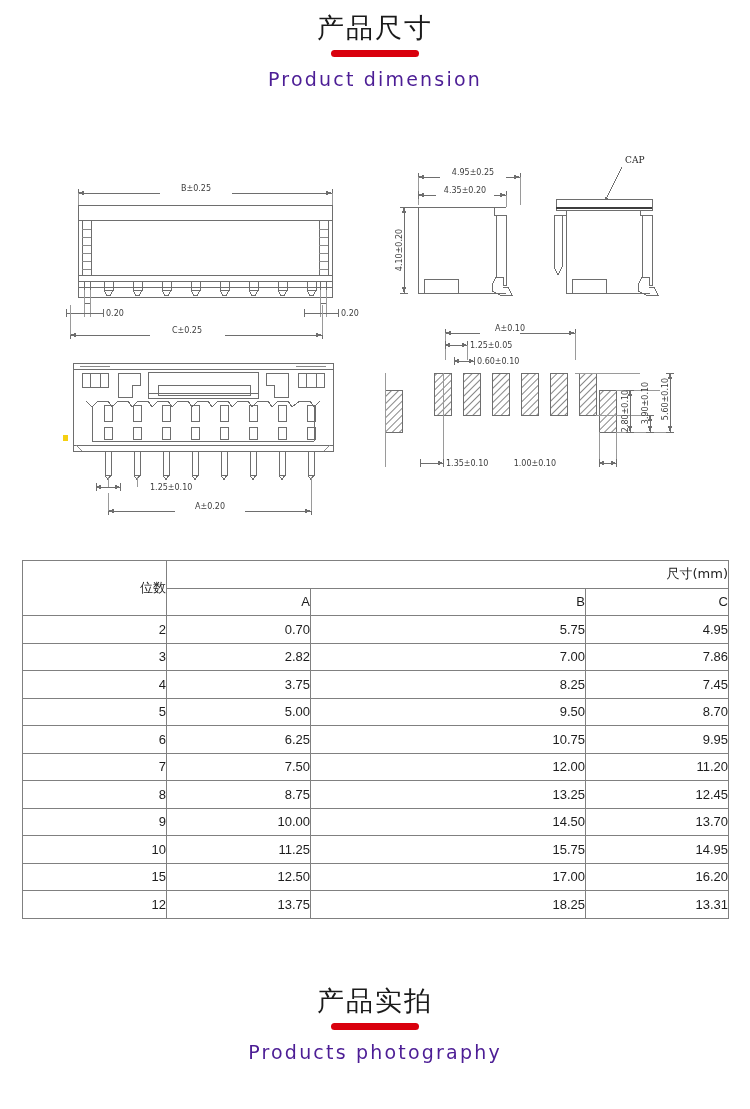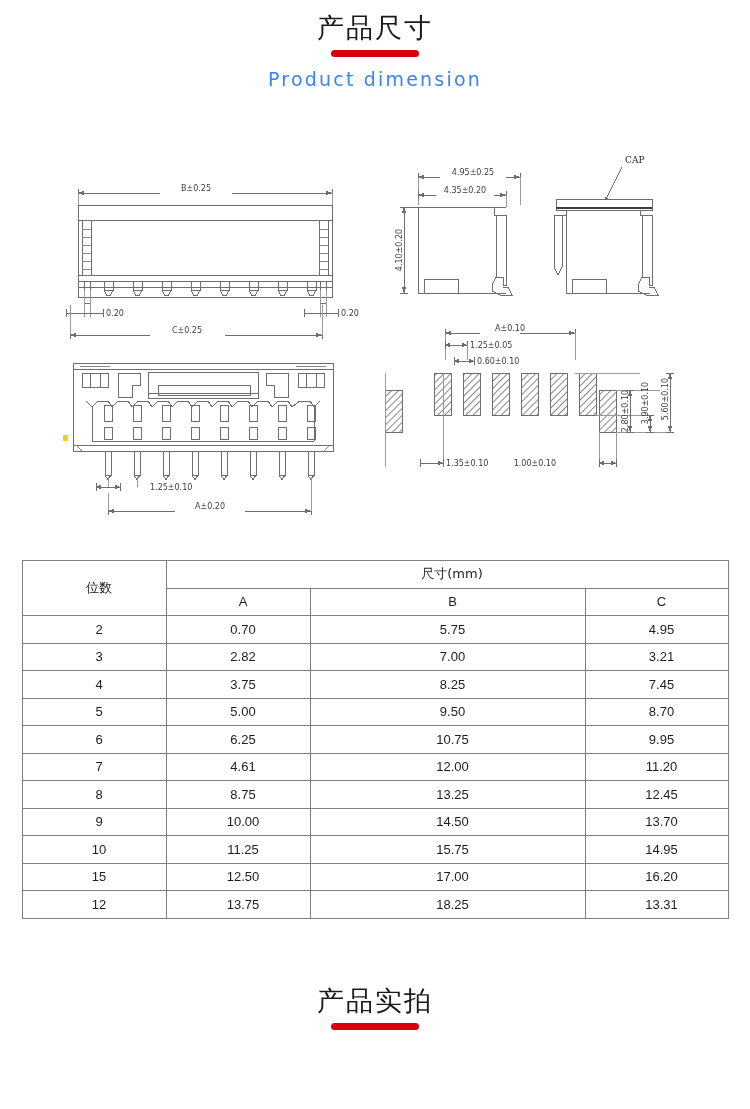--- a/index.html
+++ b/index.html
@@ -32,21 +32,21 @@
   .section-header .rule {
     width: 88px;
     height: 7px;
     border-radius: 4px;
     margin: 7px auto 0 auto;
   }
   .section-header .en {
     font-family: "DejaVu Sans", "Liberation Sans", sans-serif;
     font-size: 19px;
     letter-spacing: 2.2px;
-    color: #3b82f6;
+    color: #4c1d95;
     margin-top: 11px;
     font-weight: 400;
   }
 
   #header-top { position: absolute; left: 0; top: 12px; }
   #header-bottom { position: absolute; left: 0; top: 985px; }
 
   
   #drawings {
     position: absolute;
@@ -65,21 +65,21 @@
     width: 706px;
   }
   table.dim {
     border-collapse: collapse;
     width: 706px;
     table-layout: fixed;
     font-size: 13px;
   }
   table.dim td, table.dim th {
     border: 1px solid #808080;
-    text-align: center;
+    text-align: right;
     vertical-align: middle;
     padding: 0 0 0 9px;
     height: 26.5px;
     font-weight: normal;
     color: #1d1d1d;
     font-family: "Liberation Sans", "DejaVu Sans", sans-serif;
   }
   table.dim .c-pos   { width: 144px; }
   table.dim .c-a     { width: 144px; }
   table.dim .c-b     { width: 275px; }
@@ -493,21 +493,21 @@
         <tr>
           <td>2</td>
           <td>0.70</td>
           <td>5.75</td>
           <td>4.95</td>
         </tr>
         <tr>
           <td>3</td>
           <td>2.82</td>
           <td>7.00</td>
-          <td>3.21</td>
+          <td>7.86</td>
         </tr>
         <tr>
           <td>4</td>
           <td>3.75</td>
           <td>8.25</td>
           <td>7.45</td>
         </tr>
         <tr>
           <td>5</td>
           <td>5.00</td>
@@ -515,21 +515,21 @@
           <td>8.70</td>
         </tr>
         <tr>
           <td>6</td>
           <td>6.25</td>
           <td>10.75</td>
           <td>9.95</td>
         </tr>
         <tr>
           <td>7</td>
-          <td>4.61</td>
+          <td>7.50</td>
           <td>12.00</td>
           <td>11.20</td>
         </tr>
         <tr>
           <td>8</td>
           <td>8.75</td>
           <td>13.25</td>
           <td>12.45</td>
         </tr>
         <tr>
@@ -556,13 +556,14 @@
           <td>18.25</td>
           <td>13.31</td>
         </tr>
       </tbody>
   </table>
 </div>
 
 <div class="section-header" id="header-bottom">
   <div class="cn">产品实拍</div>
   <div class="rule" style="background:#d9000d"></div>
+  <div class="en">Products photography</div>
 </div>
 
 </body></html>

